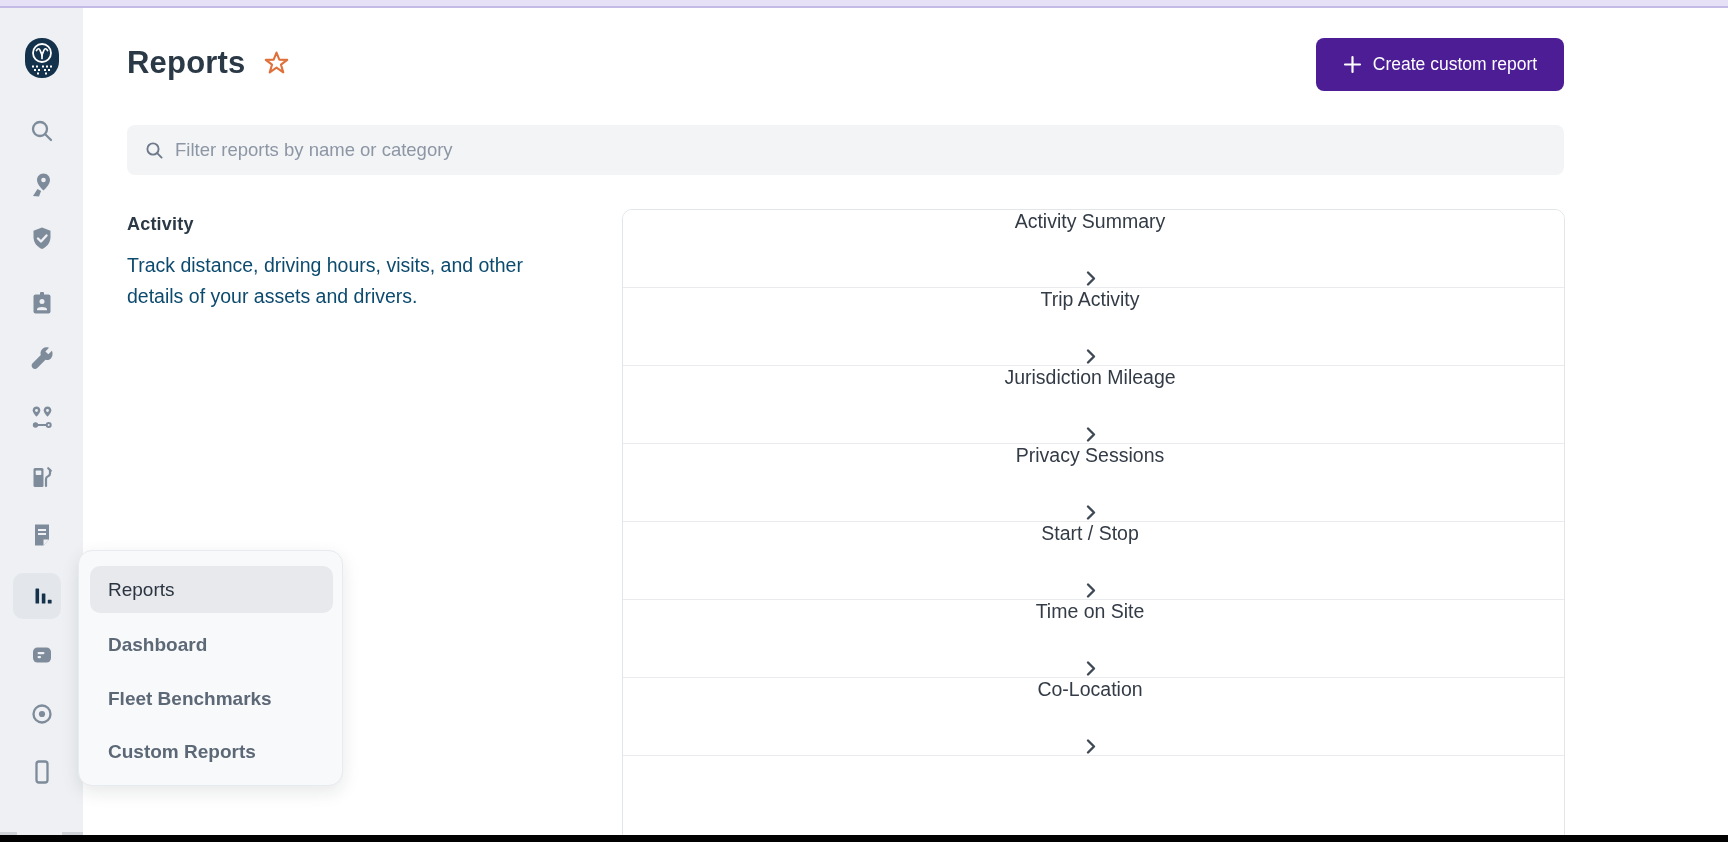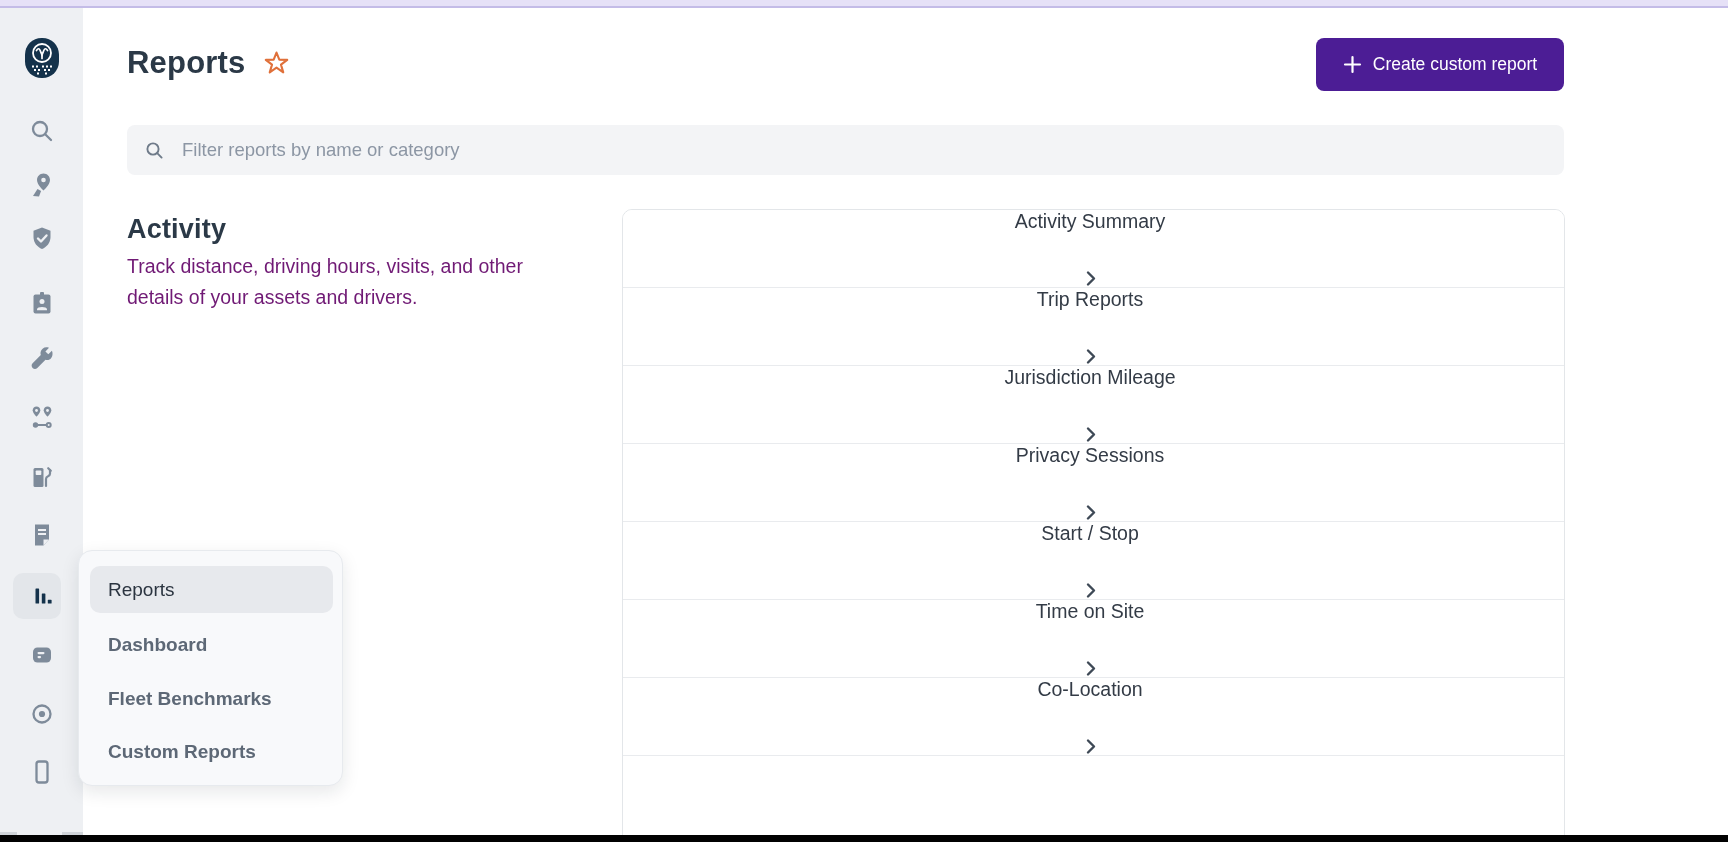--- a/index.html
+++ b/index.html
@@ -42,27 +42,27 @@
     color:#ffffff; font-size:17.5px; font-family:inherit; cursor:pointer;
   }
   
   .filter-wrap {
     position:absolute; left:127px; top:125px; width:1437px; height:50px;
     background:#f3f4f6; border-radius:8px;
     display:flex; align-items:center; padding:0 18px; gap:11px;
   }
   .filter-wrap input {
     flex:1; border:none; background:transparent; outline:none;
-    font-size:18.5px; font-family:inherit; color:#1d4ed8;margin-left:7px;
+    font-size:18.5px; font-family:inherit; color:#1d4ed8;
   }
   .filter-wrap input::placeholder { color:#8c96a4; opacity:1; }
   
   .section-head { position:absolute; left:127px; top:214px; width:445px; }
-  .section-head h2 { font-size:27px; font-weight:700; color:#2b3947; letter-spacing:0.2px; }
-  .section-head p { margin-top:6px; font-size:19.5px; line-height:31px; color:#701a75; }
+  .section-head h2 { font-size:18px; font-weight:700; color:#2b3947; letter-spacing:0.2px; }
+  .section-head p { margin-top:15px; font-size:19.5px; line-height:31px; color:#0c4a6e; }
   
   .card {
     position:absolute; left:622px; top:209px; width:943px; height:640px;
     background:#ffffff; border:1px solid #e3e6e9; border-radius:10px;
     overflow:hidden;
   }
   .report-row {
     height:78px; display:flex; align-items:center; justify-content:space-between;
     padding:0 29px 0 22px; border-bottom:1px solid #e9ebee;
     font-size:19.5px; color:#333b46; cursor:pointer; background:#fff;flex-direction:column;
@@ -244,21 +244,21 @@
 <div class="card">
   <div class="report-row">
     <span>Activity Summary</span>
     <span class="chev">
         <svg width="17" height="17" viewBox="0 0 17 17" fill="none" stroke="#3e4956" stroke-width="2.4" stroke-linecap="round" stroke-linejoin="round">
           <path d="M6,2.5 l6,6 -6,6"></path>
         </svg>
       </span>
   </div>
   <div class="report-row">
-    <span>Trip Reports</span>
+    <span>Trip Activity</span>
     <span class="chev">
         <svg width="17" height="17" viewBox="0 0 17 17" fill="none" stroke="#3e4956" stroke-width="2.4" stroke-linecap="round" stroke-linejoin="round">
           <path d="M6,2.5 l6,6 -6,6"></path>
         </svg>
       </span>
   </div>
   <div class="report-row">
     <span>Jurisdiction Mileage</span>
     <span class="chev">
         <svg width="17" height="17" viewBox="0 0 17 17" fill="none" stroke="#3e4956" stroke-width="2.4" stroke-linecap="round" stroke-linejoin="round">

